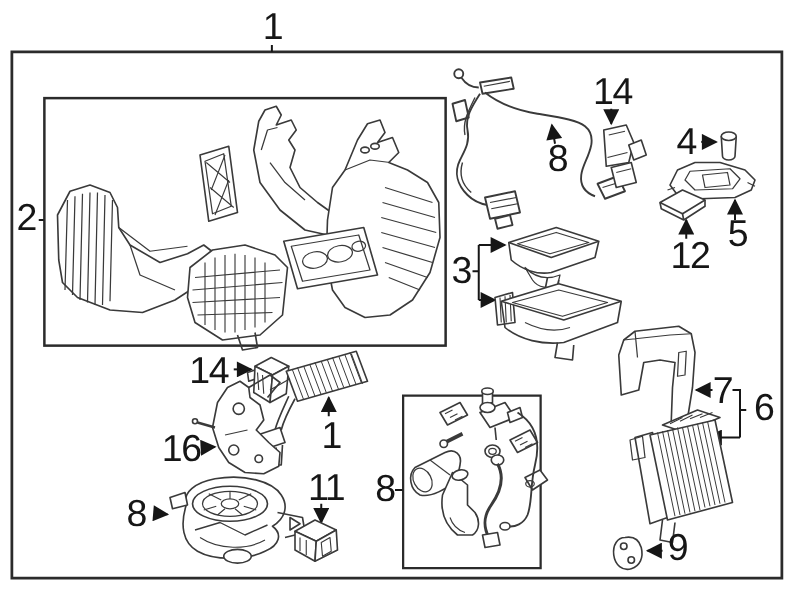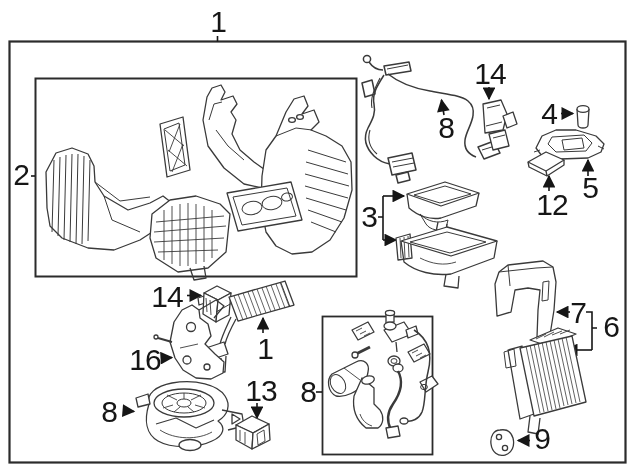--- a/index.html
+++ b/index.html
@@ -260,19 +260,19 @@
   <div class="callout" style="left:369px;top:217px">3</div>
   <div class="callout" style="left:549px;top:114px">4</div>
   <div class="callout" style="left:590px;top:188px">5</div>
   <div class="callout" style="left:611px;top:327px">6</div>
   <div class="callout" style="left:578px;top:313px">7</div>
   <div class="callout" style="left:308px;top:392px">8</div>
   <div class="callout" style="left:542px;top:439px">9</div>
   <div class="callout" style="left:552px;top:205px">12</div>
   <div class="callout" style="left:265px;top:349px">1</div>
   <div class="callout" style="left:145px;top:360px">16</div>
-  <div class="callout" style="left:261px;top:391px">13</div>
+  <div class="callout" style="left:261px;top:391px">11</div>
   <div class="callout" style="left:167px;top:297px">14</div>
   <div class="callout" style="left:109px;top:412px">8</div>
   <div class="callout" style="left:490px;top:74px">14</div>
   <div class="callout" style="left:446px;top:128px">8</div>
 
 </div>
 
 </body></html>

